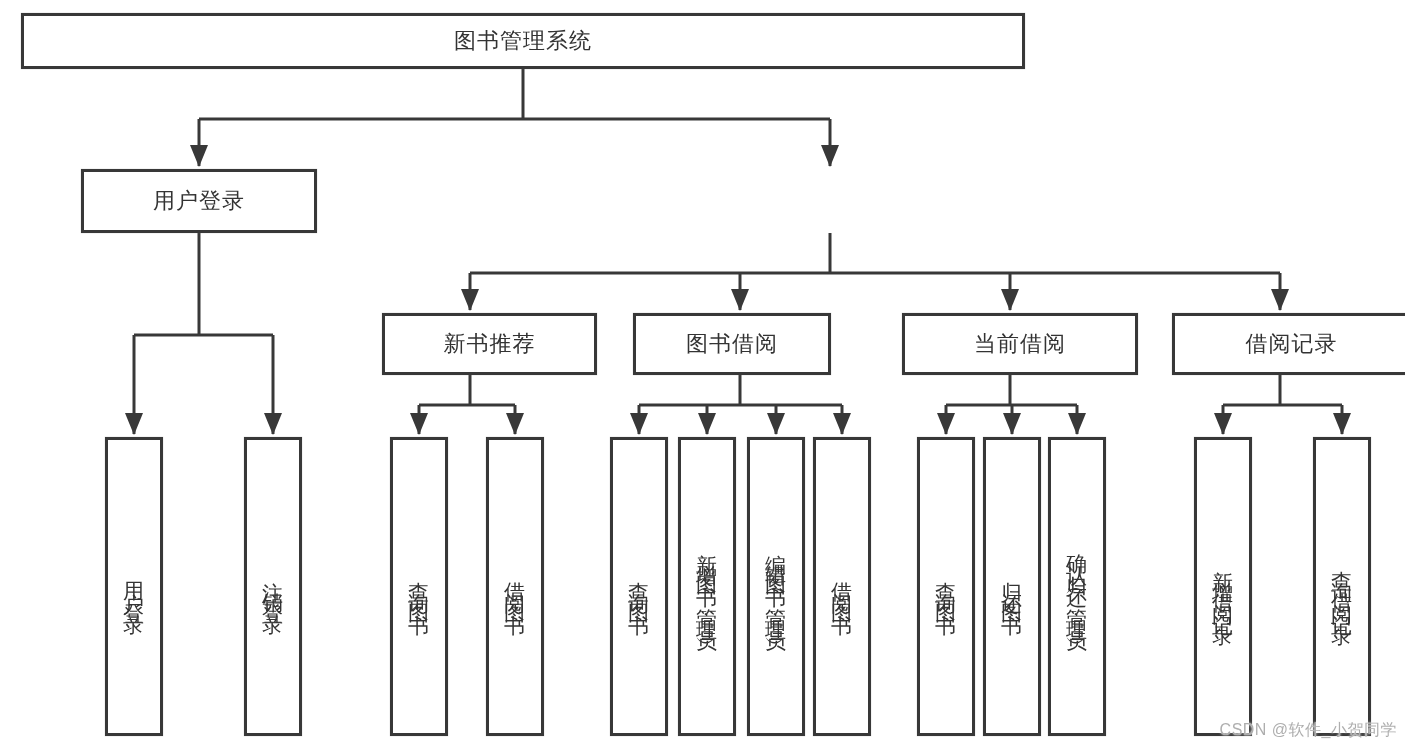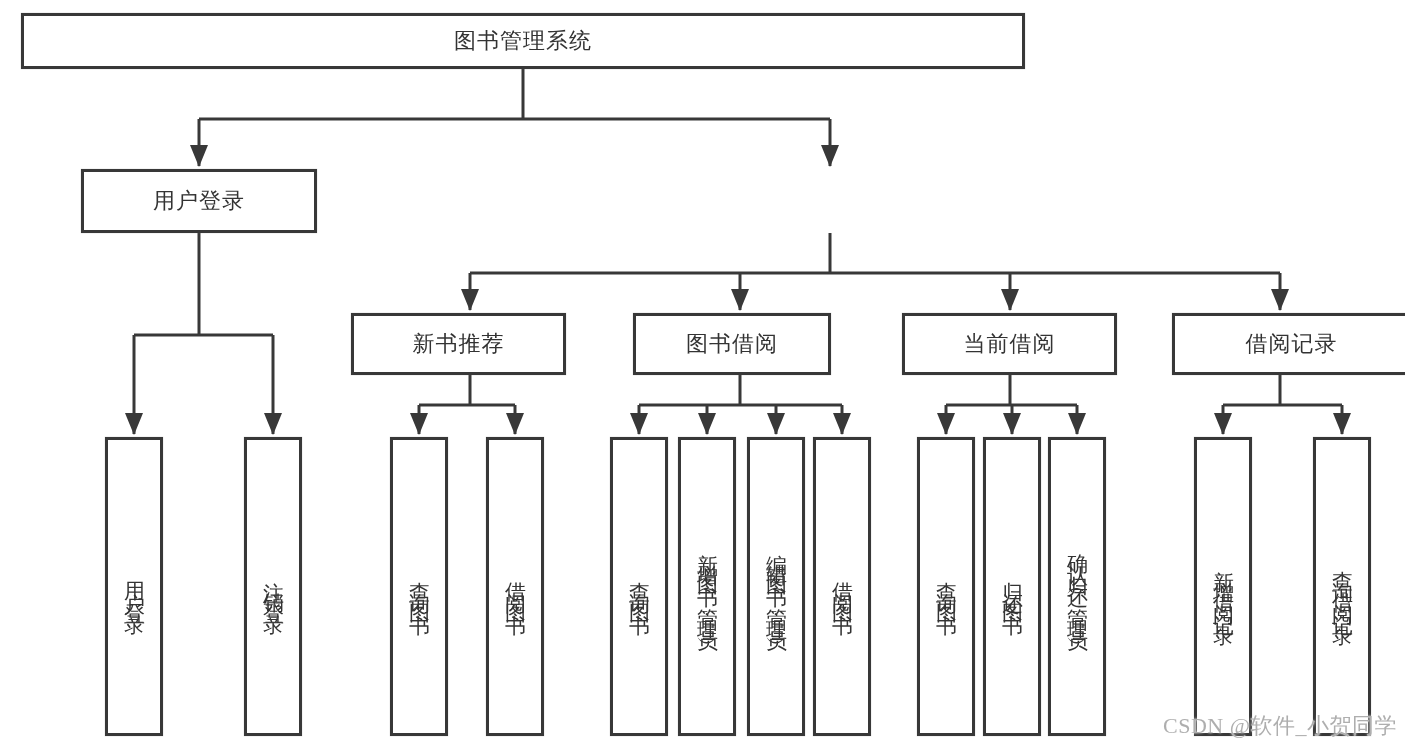--- a/index.html
+++ b/index.html
@@ -3,21 +3,21 @@
 <meta charset="utf-8">
 <style>
   * { margin: 0; padding: 0; box-sizing: border-box; }
   html, body { background: #ffffff; }
   .stage {
     position: relative;
     width: 1405px;
     height: 747px;
     background: #ffffff;
     overflow: hidden;
-    font-family: Liberation Serif, serif;
+    font-family: Liberation Sans, sans-serif;
   }
   .connectors {
     position: absolute;
     left: 0; top: 0;
     width: 1405px; height: 747px;
     z-index: 1;
   }
   .node {
     position: absolute;
     background: #ffffff;
@@ -45,21 +45,21 @@
     width: 58px;
     height: 299px;
     top: 437px;
     overflow: hidden;
   }
   .watermark {
     position: absolute;
     right: 8px;
     bottom: 6px;
     z-index: 5;
-    font-size: 22px;
+    font-size: 16px;
     color: rgba(163,163,163,0.88);
     text-shadow: 0 0 3px #ffffff, 0 0 1px #ffffff;
     letter-spacing: 0.5px;
     white-space: nowrap;
   }
 </style>
 </head>
 <body>
 
 <div class="stage">
@@ -104,23 +104,23 @@
       <path d="M1280 375 V405 M1223 405 H1342"></path>
       <path d="M1223 405 V434" marker-end="url(#arrow)"></path>
       <path d="M1342 405 V434" marker-end="url(#arrow)"></path>
     </g>
   </svg>
 
   <div class="node node-h" style="left:21px; top:13px; width:1004px; height:56px;">图书管理系统</div>
 
   <div class="node node-h" style="left:81px; top:169px; width:236px; height:64px;">用户登录</div>
 
-  <div class="node node-h" style="left:351px; top:313px; width:215px; height:62px;">新书推荐</div>
+  <div class="node node-h" style="left:382px; top:313px; width:215px; height:62px;">新书推荐</div>
   <div class="node node-h" style="left:633px; top:313px; width:198px; height:62px;">图书借阅</div>
-  <div class="node node-h" style="left:902px; top:313px; width:215px; height:62px;">当前借阅</div>
+  <div class="node node-h" style="left:902px; top:313px; width:236px; height:62px;">当前借阅</div>
   <div class="node node-h" style="left:1172px; top:313px; width:239px; height:62px;">借阅记录</div>
 
   <div class="node node-v" style="left:105px;">用户登录</div>
   <div class="node node-v" style="left:244px;">注销登录</div>
 
   <div class="node node-v" style="left:390px;">查询图书</div>
   <div class="node node-v" style="left:486px;">借阅图书</div>
 
   <div class="node node-v" style="left:610px;">查询图书</div>
   <div class="node node-v" style="left:678px;">新增图书（管理员）</div>

